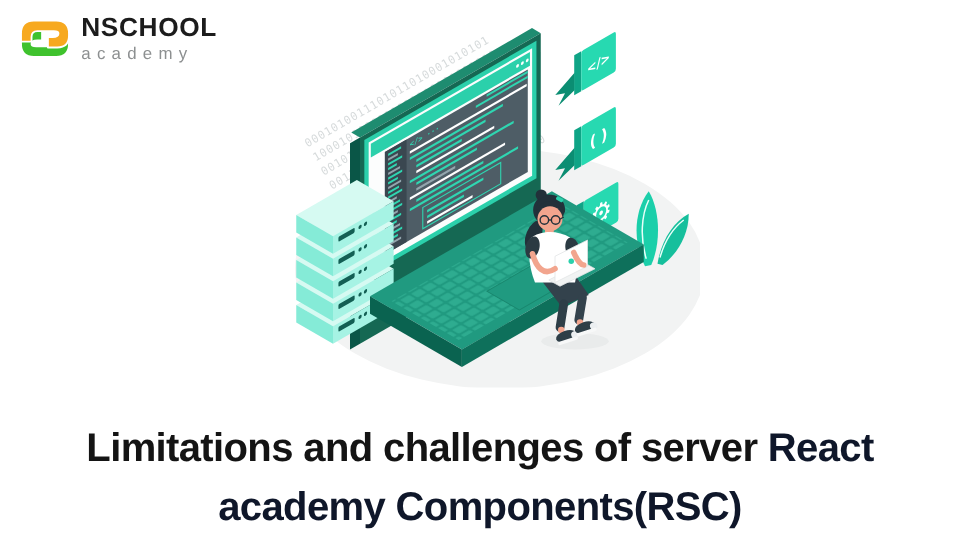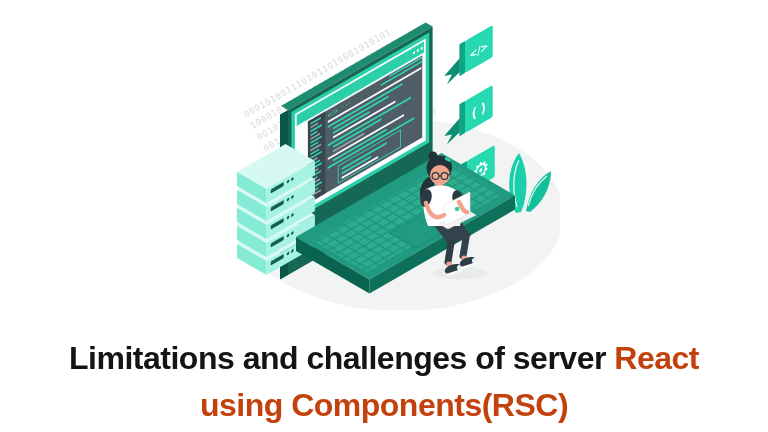--- a/index.html
+++ b/index.html
@@ -8,28 +8,38 @@
   
   .logo{position:absolute;top:12px;left:14px;display:flex;align-items:center;gap:7px;}
   .logo-text{display:flex;flex-direction:column;line-height:1;}
   .logo-name{font-size:21px;font-weight:800;letter-spacing:0.5px;color:#1C1C1C;}
   .logo-sub{font-size:13.5px;font-weight:500;letter-spacing:5px;color:#8C8F90;margin-top:3px;}
   
   .hero{position:absolute;left:220px;top:0;width:340px;height:310px;}
   
   .title{position:absolute;top:314px;left:0;right:0;text-align:center;
          font-size:32px;line-height:47px;font-weight:800;letter-spacing:-0.5px;color:#141414;}
-  .title .accent{color:#c2410c;}
+  .title .accent{color:#0f172a;}
   .t-line{display:block;}
 </style>
 </head>
 <body>
 
 <div class="stage">
 
+  <div class="logo">
+    <svg width="44" height="34" viewBox="14 11 47 35">
+      <path d="M 58,26 L 58,33 Q 58,44 47,44 L 28,44 Q 17,44 17,33 L 17,31 Q 17,21 27,21 L 35,21 L 35,30 L 31,30 Q 26,30 26,33 Q 26,35 30,35 L 44,35 Q 49,35 49,30 L 49,26 Z" fill="#3FC22D" stroke="#FFFFFF" stroke-width="1.6" stroke-linejoin="round"></path>
+      <path d="M 17,31 L 17,24 Q 17,13 28,13 L 47,13 Q 58,13 58,24 L 58,26 Q 58,36 48,36 L 40,36 L 40,27 L 44,27 Q 49,27 49,24 Q 49,22 45,22 L 31,22 Q 26,22 26,27 L 26,31 Z" fill="#F7A91F" stroke="#FFFFFF" stroke-width="1.6" stroke-linejoin="round"></path>
+    </svg>
+    <div class="logo-text">
+      <span class="logo-name">NSCHOOL</span>
+      <span class="logo-sub">academy</span>
+    </div>
+  </div>
 
   <svg class="hero" viewBox="0 0 340 310">
     <defs>
       <pattern id="kp" patternUnits="userSpaceOnUse" width="10" height="8">
         <rect x="1" y="1" width="8" height="6" rx="1" fill="#2EAC90"></rect>
       </pattern>
     </defs>
 
     <g transform="translate(26,118) rotate(-30)" fill="#D7DBDC" font-family="DejaVu Sans Mono, monospace" font-size="9" letter-spacing="0.6">
       <text x="0" y="0">0001010011101011010001010101</text>
@@ -229,16 +239,16 @@
       <g transform="rotate(-18 248 262)">
         <ellipse cx="248" cy="262" rx="8.5" ry="4.5" fill="#2E3E47"></ellipse>
           <circle cx="255" cy="263" r="3" fill="#ECEFF1"></circle>
         <rect x="240" y="264.5" width="16.5" height="2.8" rx="1.4" fill="#F7F8F8"></rect>
       </g>
     </g>
   </svg>
 
   <h1 class="title">
     <span class="t-line"><span>Limitations and challenges of server </span><span class="accent">React</span></span>
-    <span class="t-line accent">using Components(RSC)</span>
+    <span class="t-line accent">academy Components(RSC)</span>
   </h1>
 
 </div>
 
 </body></html>

